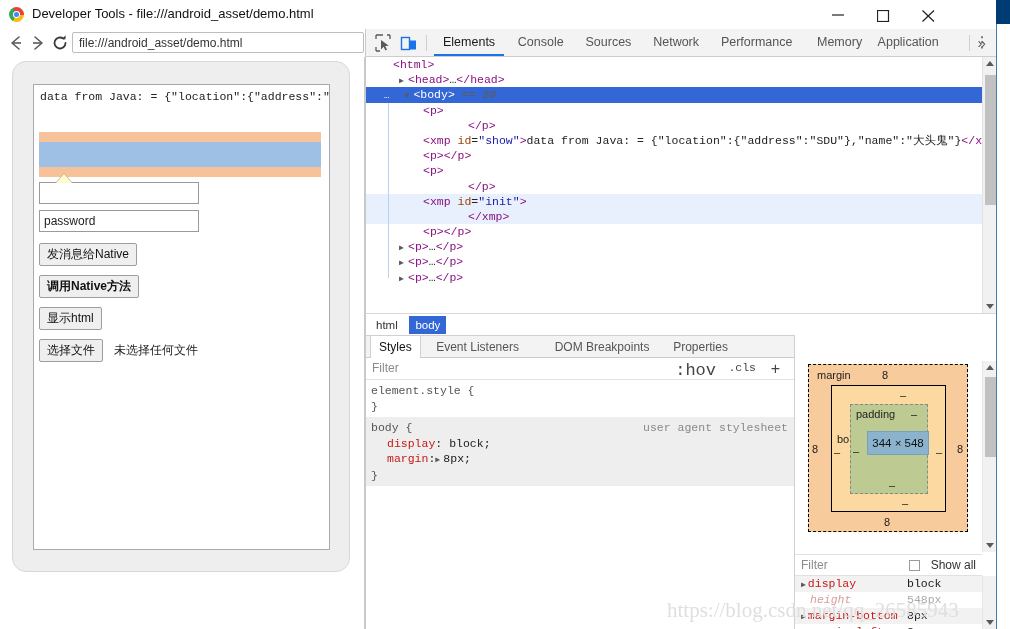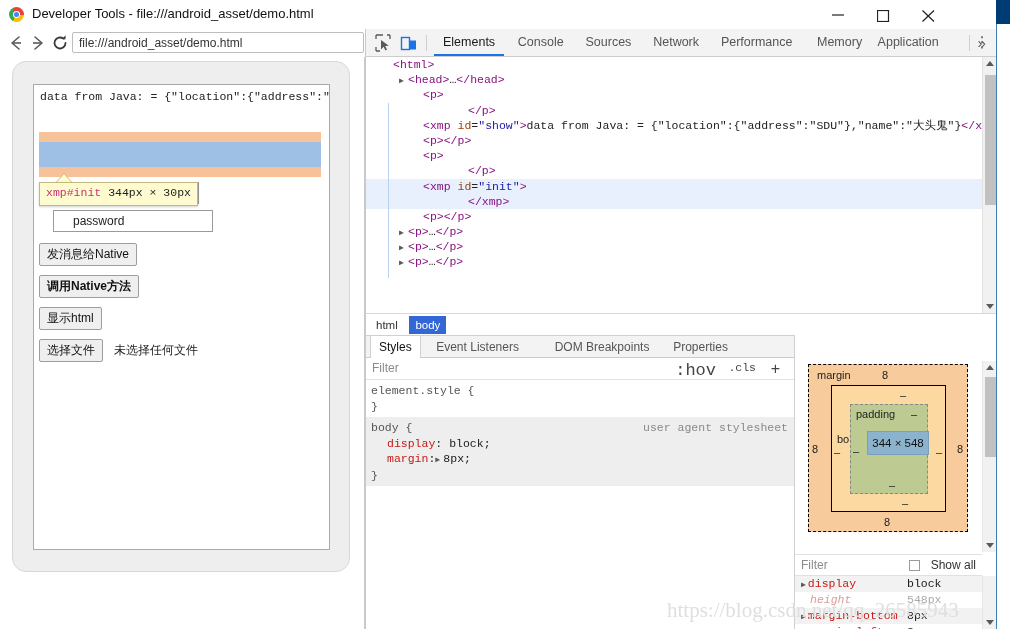--- a/index.html
+++ b/index.html
@@ -50,21 +50,21 @@
   #hl .margin-top{position:absolute;left:0;top:0;width:282px;height:10px;background:#f7c19a;}
   #hl .content{position:absolute;left:0;top:10px;width:282px;height:25px;background:#9dc0e4;}
   #hl .margin-bot{position:absolute;left:0;top:35px;width:282px;height:10px;background:#f7c19a;}
   #tooltip{position:absolute;left:5px;top:97px;height:22px;background:#fffbd0;border:1px solid #c4b97a;
     font-family:"Liberation Mono",monospace;font-size:11.5px;line-height:20px;padding:0 6px;white-space:nowrap;box-shadow:0 1px 2px rgba(0,0,0,.18);}
   #tooltip .tag{color:#c8326e;}
   #tooltip .dim{color:#222;}
   #tooltip-arrow{position:absolute;left:22px;top:89px;width:0;height:0;border-left:8px solid transparent;border-right:8px solid transparent;border-bottom:9px solid #fffbd0;filter:drop-shadow(0 -1px 0 #c4b97a);}
   .ip-box{position:absolute;border:1px solid #9a9a9a;background:#fff;box-sizing:border-box;}
   #inp-user{left:5px;top:97px;width:160px;height:22px;}
-  #inp-pass{left:19px;top:125px;width:160px;height:22px;padding:3px 19px;font-size:12px;color:#222;line-height:15px;}
+  #inp-pass{left:5px;top:125px;width:160px;height:22px;padding:3px 4px;font-size:12px;color:#222;line-height:15px;}
   .formbtn{position:absolute;left:5px;border:1px solid #9d9d9d;background:#efefef;border-radius:2px;
     font-size:12px;color:#111;padding:3px 7px;box-sizing:border-box;white-space:nowrap;line-height:15px;}
   #btn-send{top:158px;}
   #btn-call{top:190px;font-weight:bold;}
   #btn-html{top:222px;}
   #btn-file{top:254px;}
   #file-label{position:absolute;left:80px;top:257px;font-size:12px;color:#222;white-space:nowrap;}
 
   
   #devtools{position:absolute;left:365px;top:29px;width:631px;height:600px;background:#fff;border-left:1px solid #c9c9c9;box-sizing:border-box;}
@@ -228,23 +228,20 @@
         <div id="xmp-show">data from Java: = {"location":{"address":"SDU</div>
 
         <div id="hl">
           <div class="margin-top"></div>
           <div class="content"></div>
           <div class="margin-bot"></div>
         </div>
 
         <div class="ip-box" id="inp-user"></div>
         <div id="tooltip-arrow"></div>
-        <div id="tooltip">
-          <span class="tag">xmp#init</span><span class="dim">&nbsp;</span><span class="dim">344px × 30px</span>
-        </div>
 
         <div class="ip-box" id="inp-pass">password</div>
 
         <div class="formbtn" id="btn-send">发消息给Native</div>
         <div class="formbtn" id="btn-call">调用Native方法</div>
         <div class="formbtn" id="btn-html">显示html</div>
         <div class="formbtn" id="btn-file">选择文件</div>
         <div id="file-label">未选择任何文件</div>
       </div>
     </div>
@@ -275,20 +272,21 @@
         <div class="dt-tab" style="left: 210.5px;">Sources</div>
         <div class="dt-tab" style="left: 278.2px;">Network</div>
         <div class="dt-tab" style="left: 345.9px;">Performance</div>
         <div class="dt-tab" style="left: 442px;">Memory</div>
         <div class="dt-tab" style="left: 502.6px;">Application</div>
       </div>
 
     <div id="dom">
         <div class="row"><span class="tri" style="margin-left:0px"></span><span class="tg">&lt;html&gt;</span></div>
         <div class="row"><span class="tri" style="margin-left:15px">▶</span><span class="tg">&lt;head&gt;</span><span class="tx">…</span><span class="tg">&lt;/head&gt;</span></div>
+        <div class="row sel"><span style="color:#fff;font-size:9px;">…</span><span class="tri" style="margin-left:15px">▼</span><span class="tg">&lt;body&gt;</span> <span class="dollar">== $0</span></div>
         <div class="row"><span class="tri" style="margin-left:30px"></span><span class="tg">&lt;p&gt;</span></div>
         <div class="row"><span class="tri" style="margin-left:75px"></span><span class="tg">&lt;/p&gt;</span></div>
         <div class="row"><span class="tri" style="margin-left:30px"></span><span class="tg">&lt;xmp</span> <span class="at">id</span>=<span class="av">"show"</span><span class="tg">&gt;</span><span class="tx">data from Java: = {"location":{"address":"SDU"},"name":"大头鬼"}</span><span class="tg">&lt;/xmp&gt;</span></div>
         <div class="row"><span class="tri" style="margin-left:30px"></span><span class="tg">&lt;p&gt;&lt;/p&gt;</span></div>
         <div class="row"><span class="tri" style="margin-left:30px"></span><span class="tg">&lt;p&gt;</span></div>
         <div class="row"><span class="tri" style="margin-left:75px"></span><span class="tg">&lt;/p&gt;</span></div>
         <div class="row hi"><span class="tri" style="margin-left:30px"></span><span class="tg">&lt;xmp</span> <span class="at">id</span>=<span class="av">"init"</span><span class="tg">&gt;</span></div>
         <div class="row hi"><span class="tri" style="margin-left:75px"></span><span class="tg">&lt;/xmp&gt;</span></div>
         <div class="row"><span class="tri" style="margin-left:30px"></span><span class="tg">&lt;p&gt;&lt;/p&gt;</span></div>
         <div class="row"><span class="tri" style="margin-left:15px">▶</span><span class="tg">&lt;p&gt;</span><span class="tx">…</span><span class="tg">&lt;/p&gt;</span></div>

